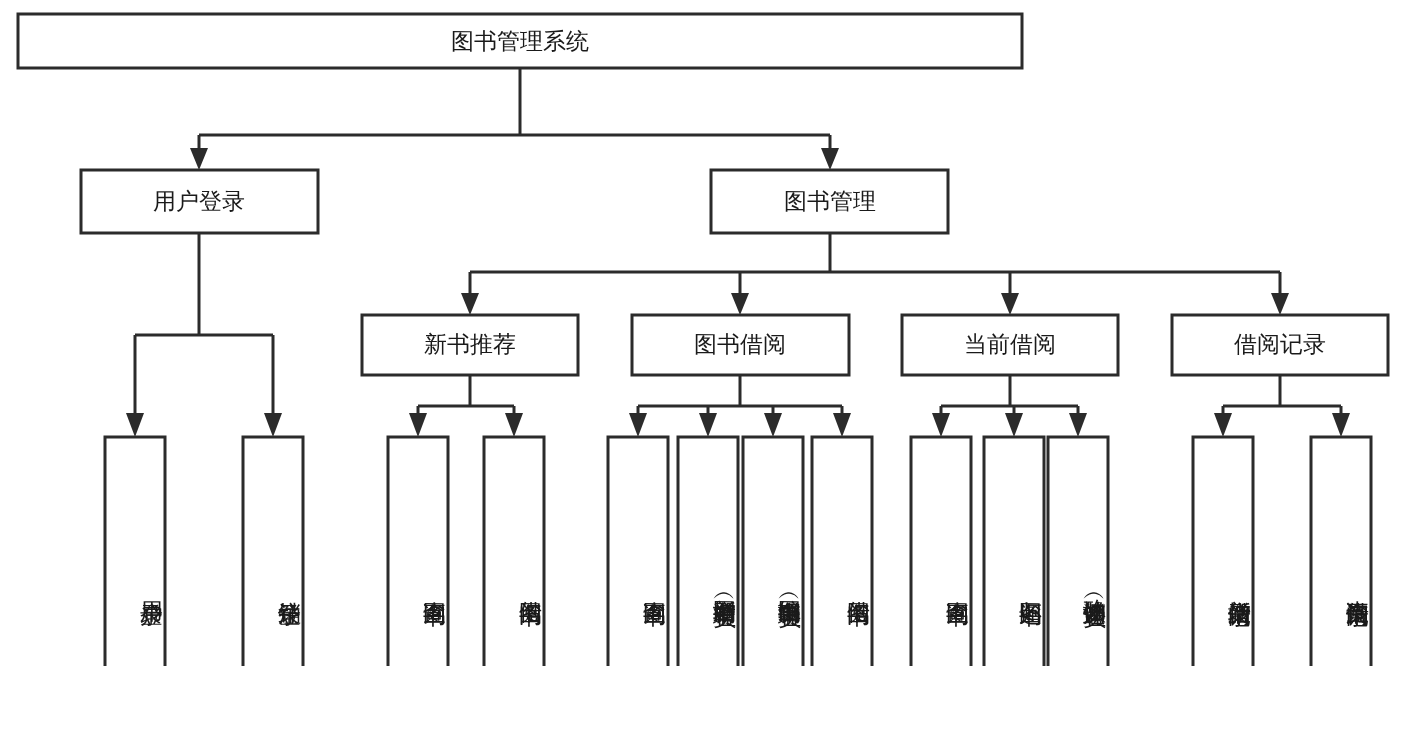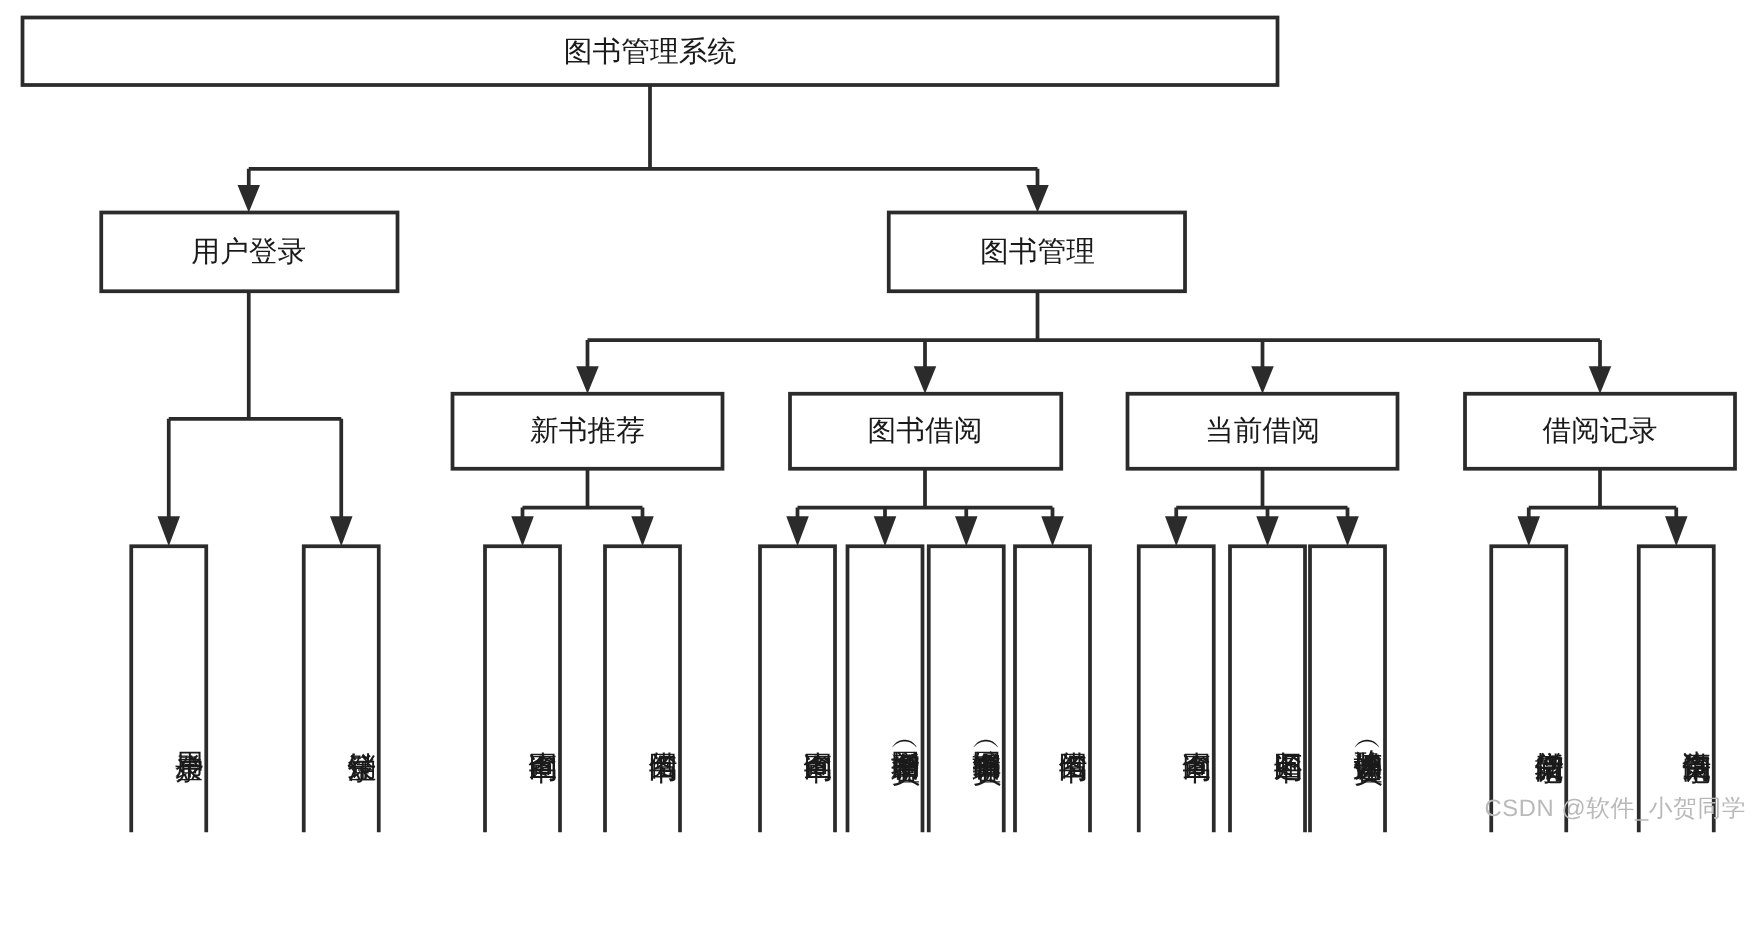--- a/index.html
+++ b/index.html
@@ -209,15 +209,14 @@
       <div class="leaf-label" style="left: 678px; top: 445px; width: 60px; height: 280px;">新增图书（管理员）</div>
       <div class="leaf-label" style="left: 743px; top: 445px; width: 60px; height: 280px;">编辑图书（管理员）</div>
       <div class="leaf-label" style="left: 812px; top: 445px; width: 60px; height: 280px;">借阅图书</div>
       <div class="leaf-label" style="left: 911px; top: 445px; width: 60px; height: 280px;">查询图书</div>
       <div class="leaf-label" style="left: 984px; top: 445px; width: 60px; height: 280px;">归还图书</div>
       <div class="leaf-label" style="left: 1048px; top: 445px; width: 60px; height: 280px;">确认归还（管理员）</div>
       <div class="leaf-label" style="left: 1193px; top: 445px; width: 60px; height: 280px;">新增借阅记录</div>
       <div class="leaf-label" style="left: 1311px; top: 445px; width: 60px; height: 280px;">查询借阅记录</div>
     </div>
 
-  <div id="watermark">CSDN @软件_小贺同学</div>
 
 </div>
 
 </body></html>

